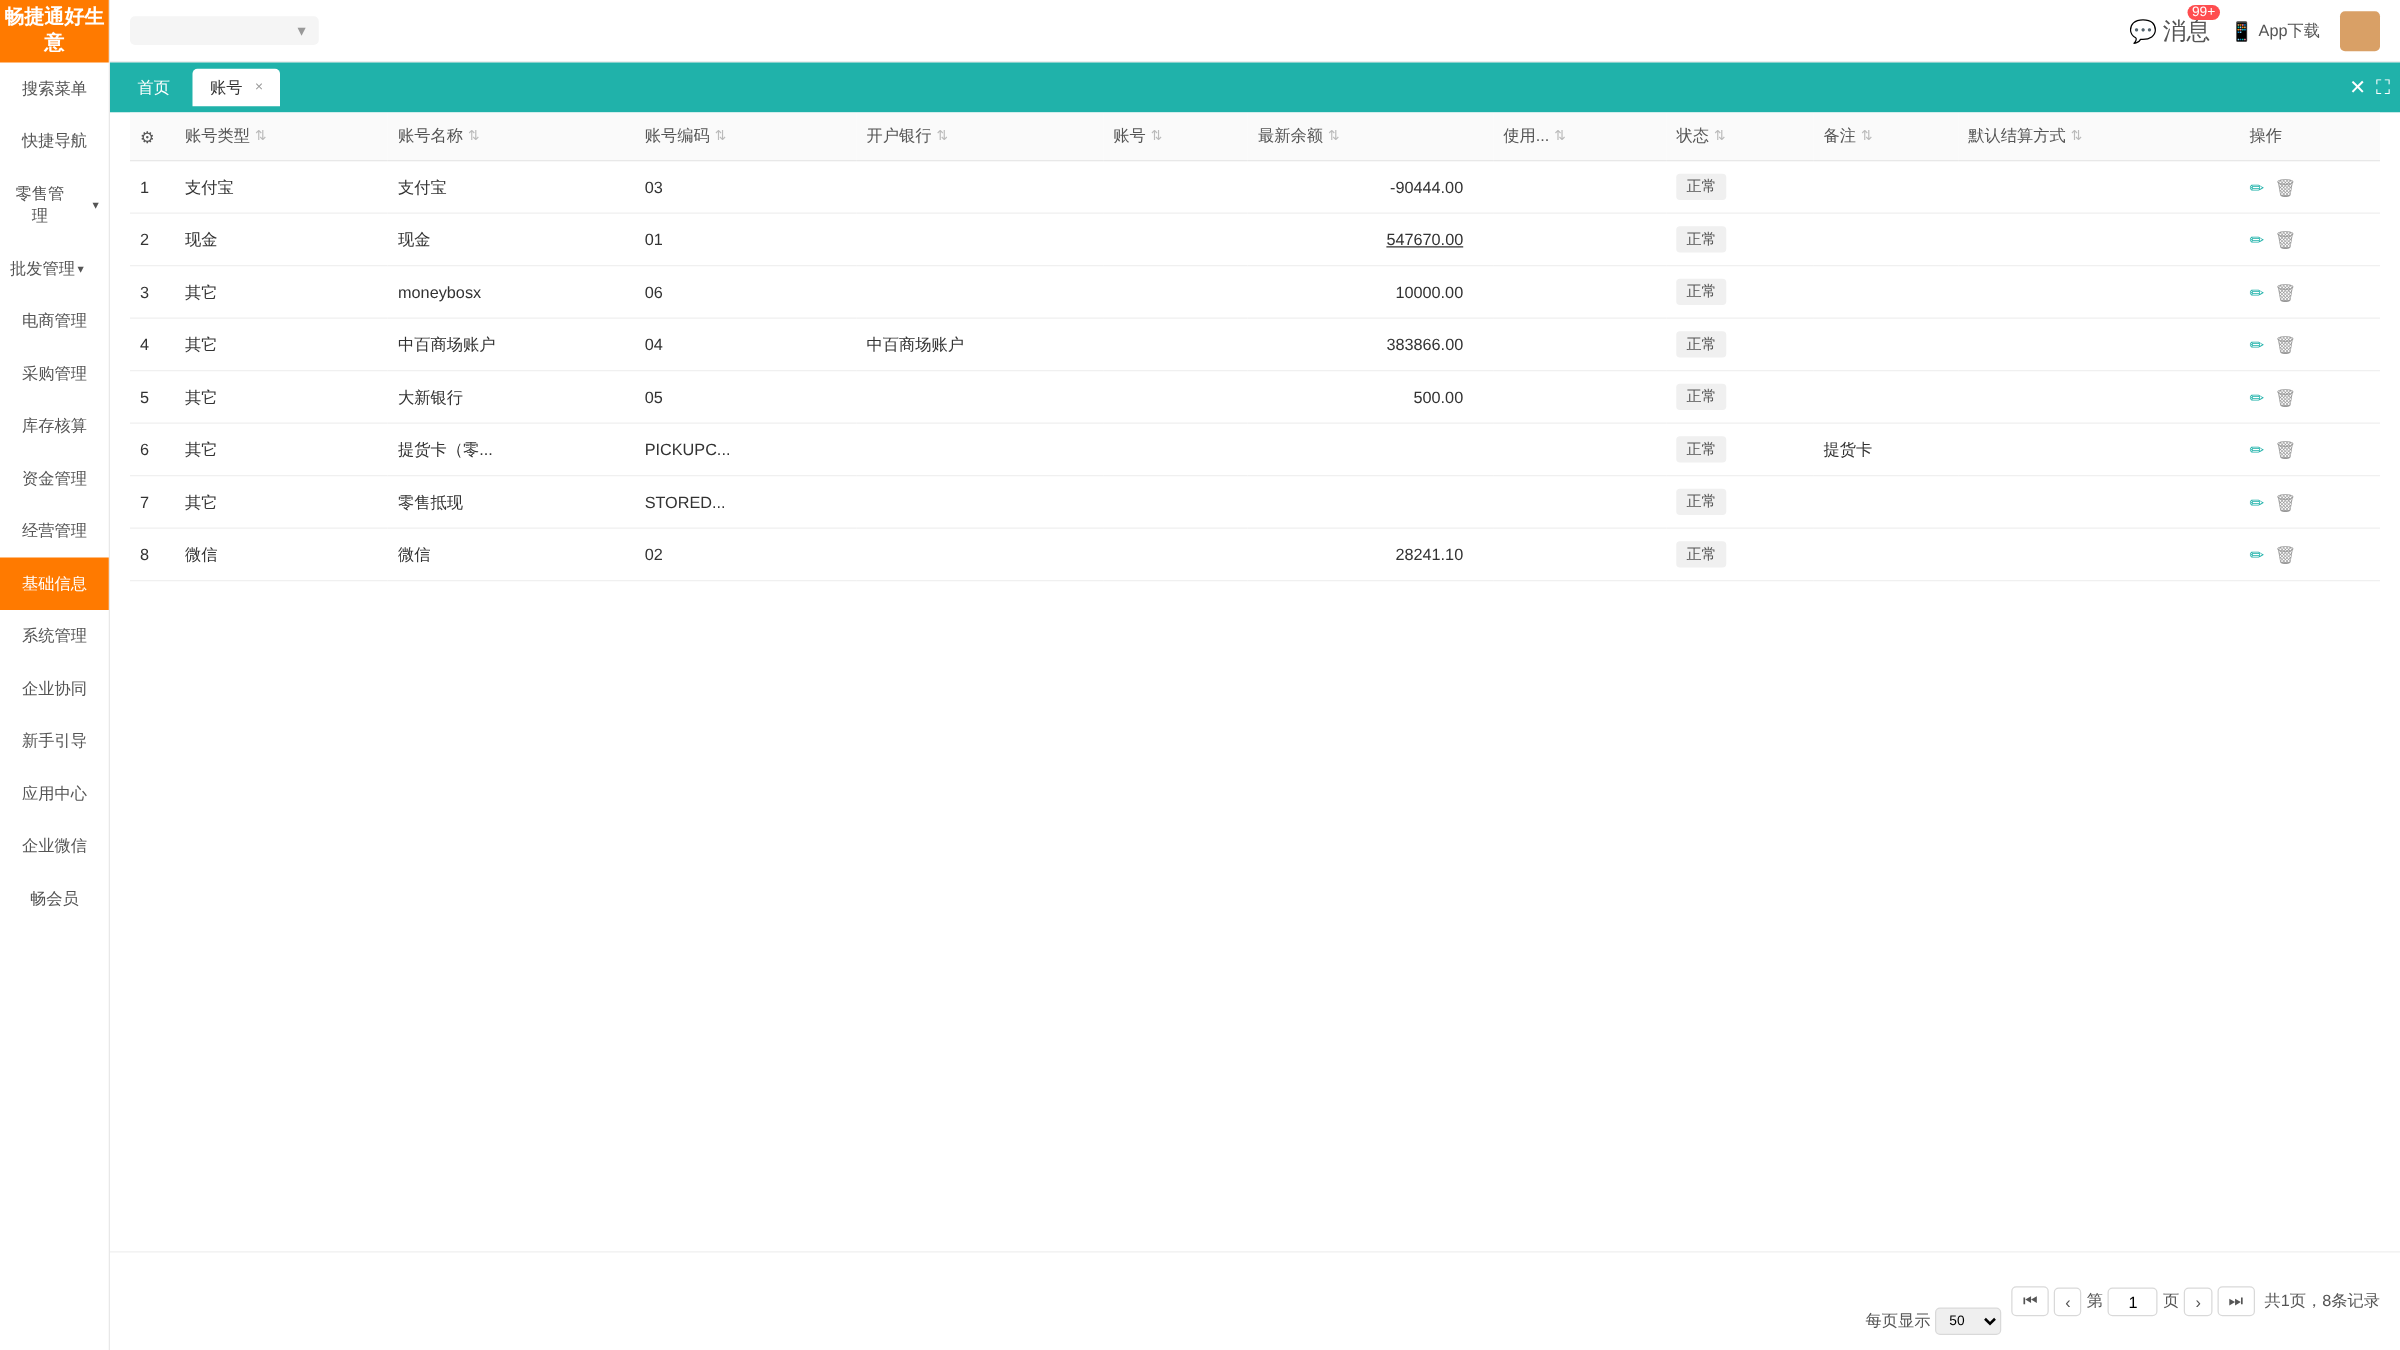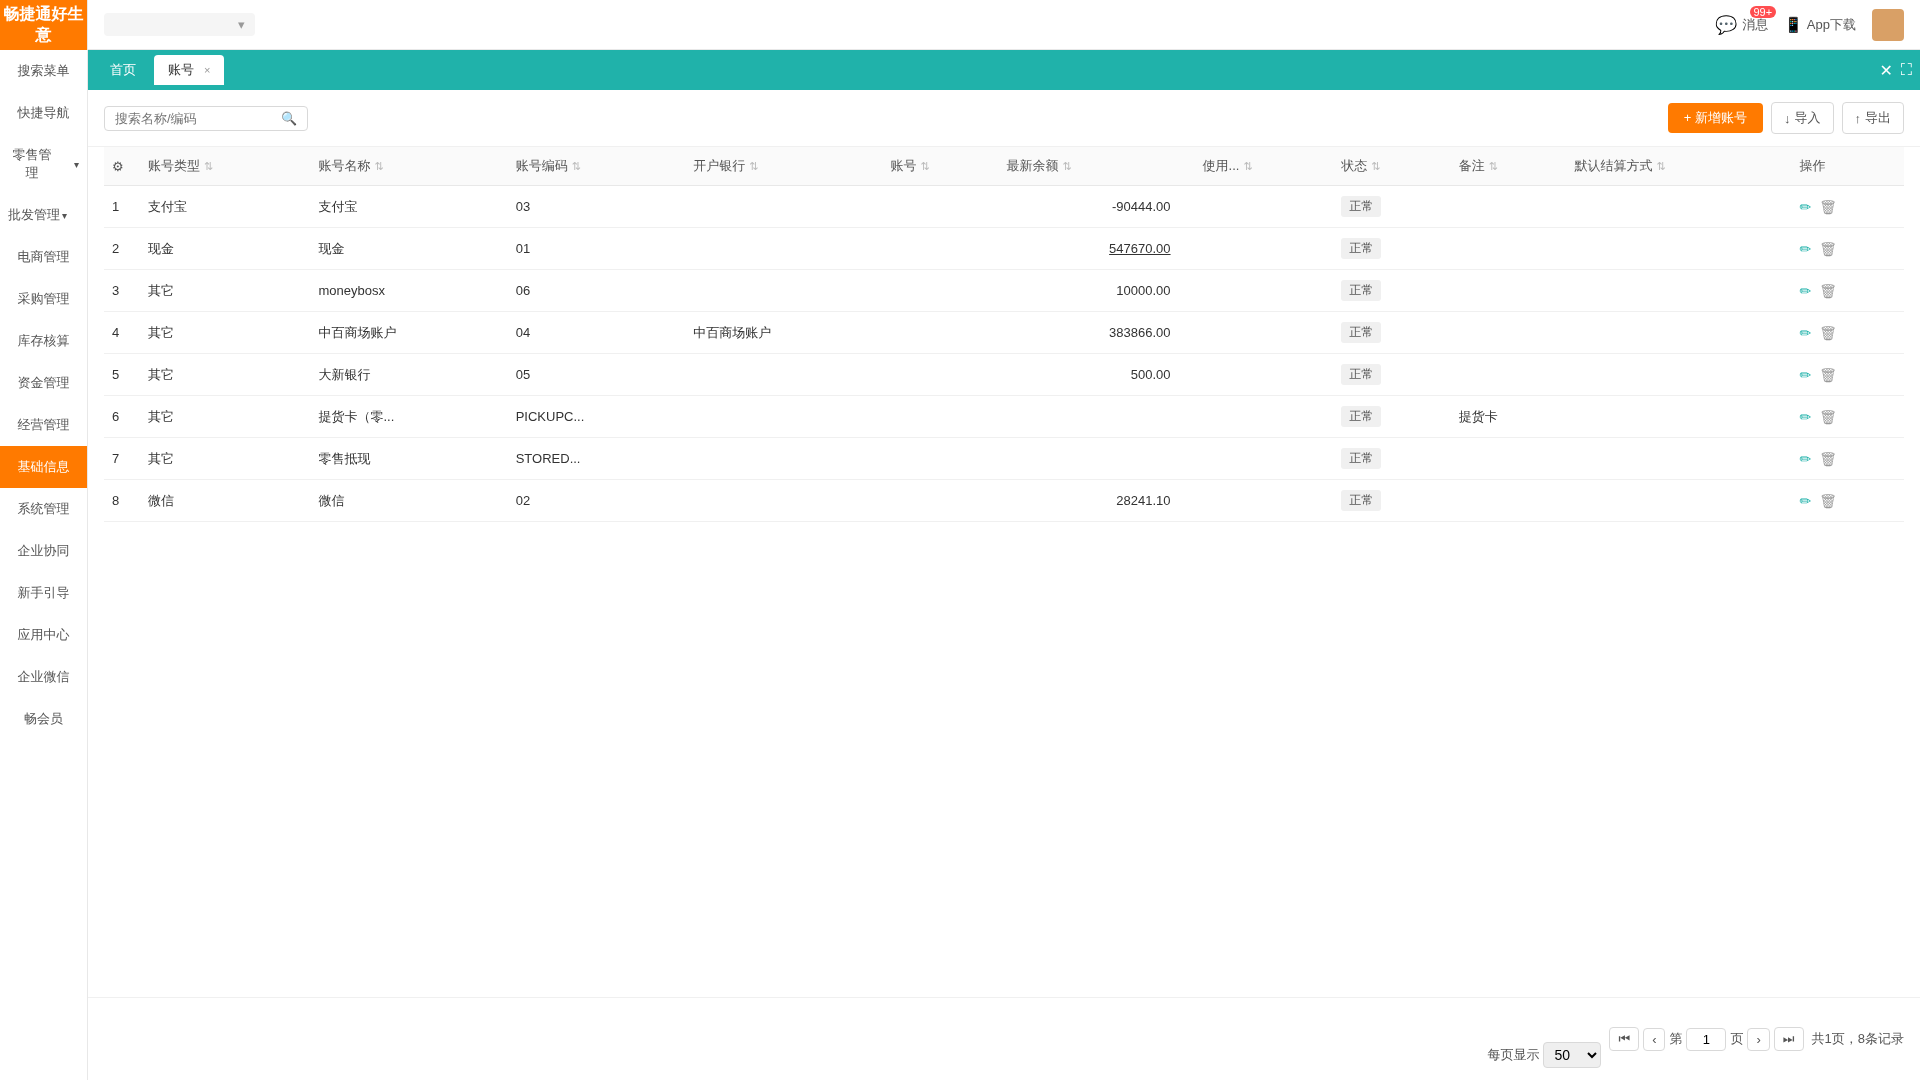--- a/index.html
+++ b/index.html
@@ -55,21 +55,21 @@
     .th-sort { display: flex; align-items: center; gap: 4px; }
     .sort-icon { color: #bbb; font-size: 11px; display: flex; flex-direction: column; line-height: 1; }
     .status-badge { display: inline-block; background: #f0f0f0; color: #555; border-radius: 3px; padding: 2px 8px; font-size: 12px; }
     .action-icons { display: flex; gap: 8px; align-items: center; }
     .edit-icon { color: #20b2aa; cursor: pointer; font-size: 14px; }
     .delete-icon { color: #999; cursor: pointer; font-size: 14px; }
 
     
     .pagination { display: flex; align-items: center; justify-content: flex-end; padding: 12px 16px; border-top: 1px solid #f0f0f0; gap: 8px; font-size: 13px; color: #555; }
     .page-size-select { display: flex; align-items: center; gap: 4px; margin-top: 32px; }
-    .page-size-select select { border: 1px solid #d9d9d9; border-radius: 4px; padding: 3px 6px; font-size: 14px; }
+    .page-size-select select { border: 1px solid #d9d9d9; border-radius: 4px; padding: 3px 6px; font-size: 11px; }
     .page-nav { display: flex; align-items: center; gap: 4px; }
     .page-nav-btn { border: 1px solid #d9d9d9; background: #fff; border-radius: 4px; padding: 3px 8px; cursor: pointer; font-size: 13px; color: #555; }
     .page-nav-btn:disabled { color: #ccc; cursor: default; }
     .page-input { border: 1px solid #d9d9d9; border-radius: 4px; padding: 3px 6px; width: 40px; text-align: center; font-size: 13px; }
     .page-total { color: #555; }
   </style>
 </head>
 <body>
 
 <div class="sidebar">
@@ -106,21 +106,21 @@
     <div class="topbar-left">
       <div class="topbar-search">
         <input type="text" placeholder="" style="">
         <span style="color:#999;">▾</span>
       </div>
     </div>
     <div class="topbar-right">
       <div class="topbar-msg" style="position:relative;display:flex;align-items:center;gap:4px;">
         <span style="font-size:18px;color:#555;">💬</span>
         <span class="badge">99+</span>
-        <span style="font-size:13px;color:#555;">消息</span>
+        <span style="font-size:19px;color:#555;">消息</span>
       </div>
       <div class="topbar-app">
         <span style="font-size:15px;">📱</span>
         <span>App下载</span>
       </div>
       <div class="avatar"></div>
     </div>
   </div>
 
   <div class="tabbar">
@@ -132,39 +132,20 @@
       <span class="tab-close">×</span>
     </div>
     <div class="tabbar-actions">
       <span class="tabbar-icon-btn">✕</span>
       <span class="tabbar-icon-btn">⛶</span>
     </div>
   </div>
 
   <div class="content">
 
-    <div class="toolbar">
-      <div class="toolbar-left">
-        <div class="search-box">
-          <input type="text" placeholder="搜索名称/编码" style="">
-          <span style="color:#999;cursor:pointer;">🔍</span>
-        </div>
-      </div>
-      <div class="toolbar-right">
-        <button class="btn-primary">+ 新增账号</button>
-        <button class="btn-outline">
-          <span>↓</span>
-          <span>导入</span>
-        </button>
-        <button class="btn-outline">
-          <span>↑</span>
-          <span>导出</span>
-        </button>
-      </div>
-    </div>
 
     <div class="table-container">
       <table>
         <thead>
           <tr>
             <th style="width:36px;"><span>⚙</span></th>
             <th>
                 <div class="th-sort">
                   <span>账号类型</span>
                   <span class="sort-icon">⇅</span>

